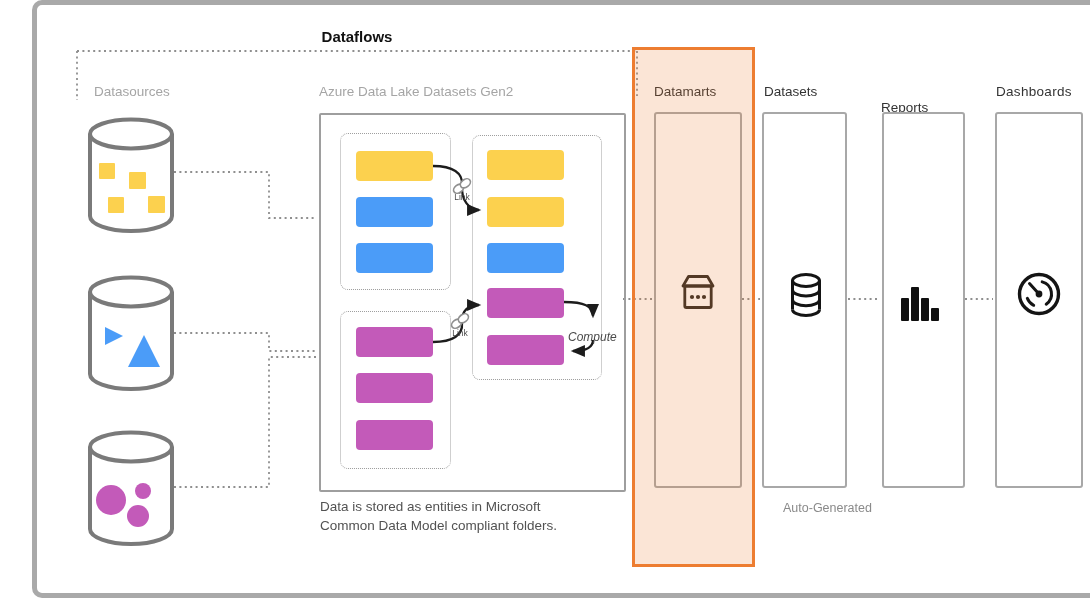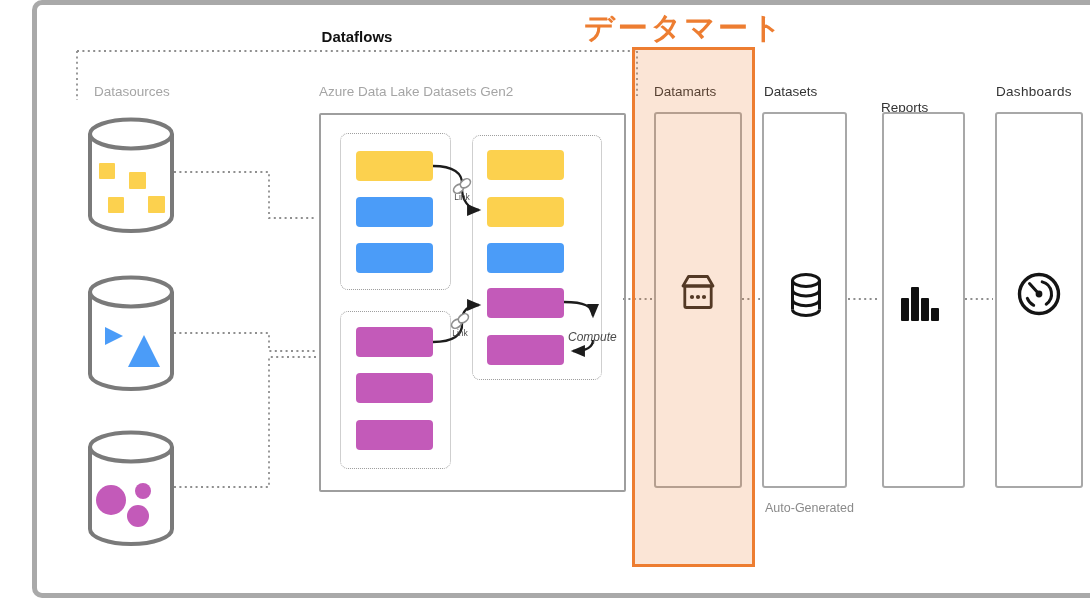--- a/index.html
+++ b/index.html
@@ -13,21 +13,21 @@
   .lbl-gray{color:#a5a5a5;}
   .lbl-dark{color:#333333;}
   .dataflows-title{position:absolute;left:45px;top:28px;width:560px;text-align:center;font-size:15px;font-weight:bold;color:#111;z-index:3;}
   .jp-title{position:absolute;left:552px;top:8px;font-size:30px;font-weight:bold;letter-spacing:3px;z-index:12;white-space:nowrap;}
   .adls-box{position:absolute;left:287px;top:113px;width:303px;height:375px;border:2px solid #9e9e9e;border-radius:2px;background:transparent;z-index:2;}
   .egroup{position:absolute;border:1.6px dotted #9f9f9f;border-radius:8px;background:transparent;z-index:2;}
   .ent{position:absolute;width:77px;height:30px;border-radius:4px;z-index:3;}
   .col-rect{position:absolute;top:112px;height:376px;border:2px solid #a8a8a8;border-radius:3px;background:#fff;z-index:2;box-sizing:border-box;}
   .col-icon{position:absolute;z-index:3;}
   .caption{position:absolute;left:288px;top:498px;font-size:13.5px;line-height:18.5px;color:#525252;z-index:2;}
-  .note{position:absolute;left:733px;top:501px;font-size:12.5px;color:#8a8a8a;z-index:2;}
+  .note{position:absolute;left:751px;top:501px;font-size:12.5px;color:#8a8a8a;z-index:2;}
   .tinylbl{position:absolute;font-size:8.5px;color:#4a4a4a;z-index:6;white-space:nowrap;}
   .overlay{position:absolute;left:600px;top:47px;width:123px;height:520px;background:rgba(237,125,49,0.20);border:3px solid;box-sizing:border-box;z-index:10;}
   svg.layer{position:absolute;left:0;top:0;z-index:1;}
   svg.arrows{position:absolute;left:0;top:0;z-index:5;}
 </style>
 </head>
 <body>
 
 <div class="stage">
 
@@ -117,20 +117,24 @@
     </g>
     <g transform="translate(428,321) rotate(-38)" stroke="#8f8f8f" stroke-width="1.7" fill="#ffffff">
       <ellipse cx="-4.3" cy="0" rx="5.6" ry="3.9"></ellipse>
         <ellipse cx="4.3" cy="0" rx="5.6" ry="3.9"></ellipse>
     </g>
   </svg>
   <div class="tinylbl" style="left:417px;top:192px;width:26px;text-align:center;">Link</div>
   <div class="tinylbl" style="left:415px;top:328px;width:26px;text-align:center;">Link</div>
   <div class="tinylbl" style="left:536px;top:330px;font-size:12px;font-style:italic;">Compute</div>
 
+  <div class="caption">
+    <div>Data is stored as entities in Microsoft</div>
+    <div>Common Data Model compliant folders.</div>
+  </div>
 
   <div class="col-rect" style="left:622px;width:88px;"></div>
   <div class="col-rect" style="left:730px;width:85px;"></div>
   <div class="col-rect" style="left:850px;width:83px;"></div>
   <div class="col-rect" style="left:963px;width:88px;"></div>
 
   <svg class="col-icon" style="left:648px;top:273px;" width="36" height="40" viewBox="0 0 36 40">
     <g stroke="#2e2822" stroke-width="2.8" fill="none" stroke-linejoin="round">
       <path d="M3,13 L8.5,3.5 H27.5 L33,13 Z"></path>
       <rect x="4.8" y="13" width="26.4" height="21.5" rx="1.5"></rect>
@@ -165,16 +169,15 @@
       <path d="M17.7,34.3 A12.5,12.5 0 0 1 11.3,27.3"></path>
       <path d="M23,23 L13.5,12.5"></path>
     </g>
     <circle cx="23" cy="23" r="3.4" fill="#141414"></circle>
   </svg>
 
   <div class="note">Auto-Generated</div>
 
   <div class="overlay" style="border-color: rgb(237, 125, 49);"></div>
 
-  <div class="jp-title" style="color: rgb(237, 125, 49);">データマート</div>
 
   <div class="frame-border"></div>
 </div>
 
 </body></html>

